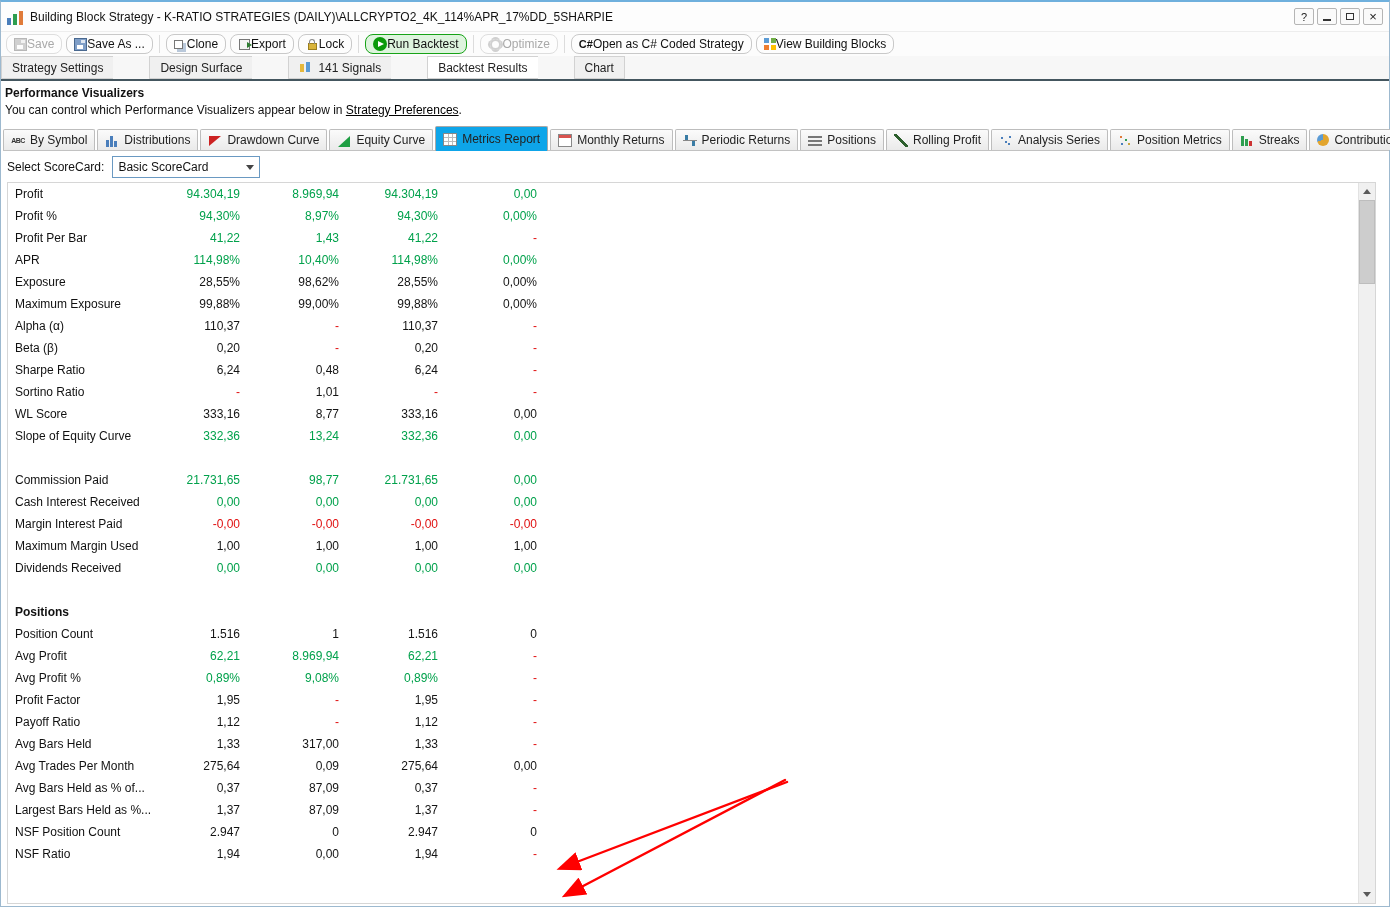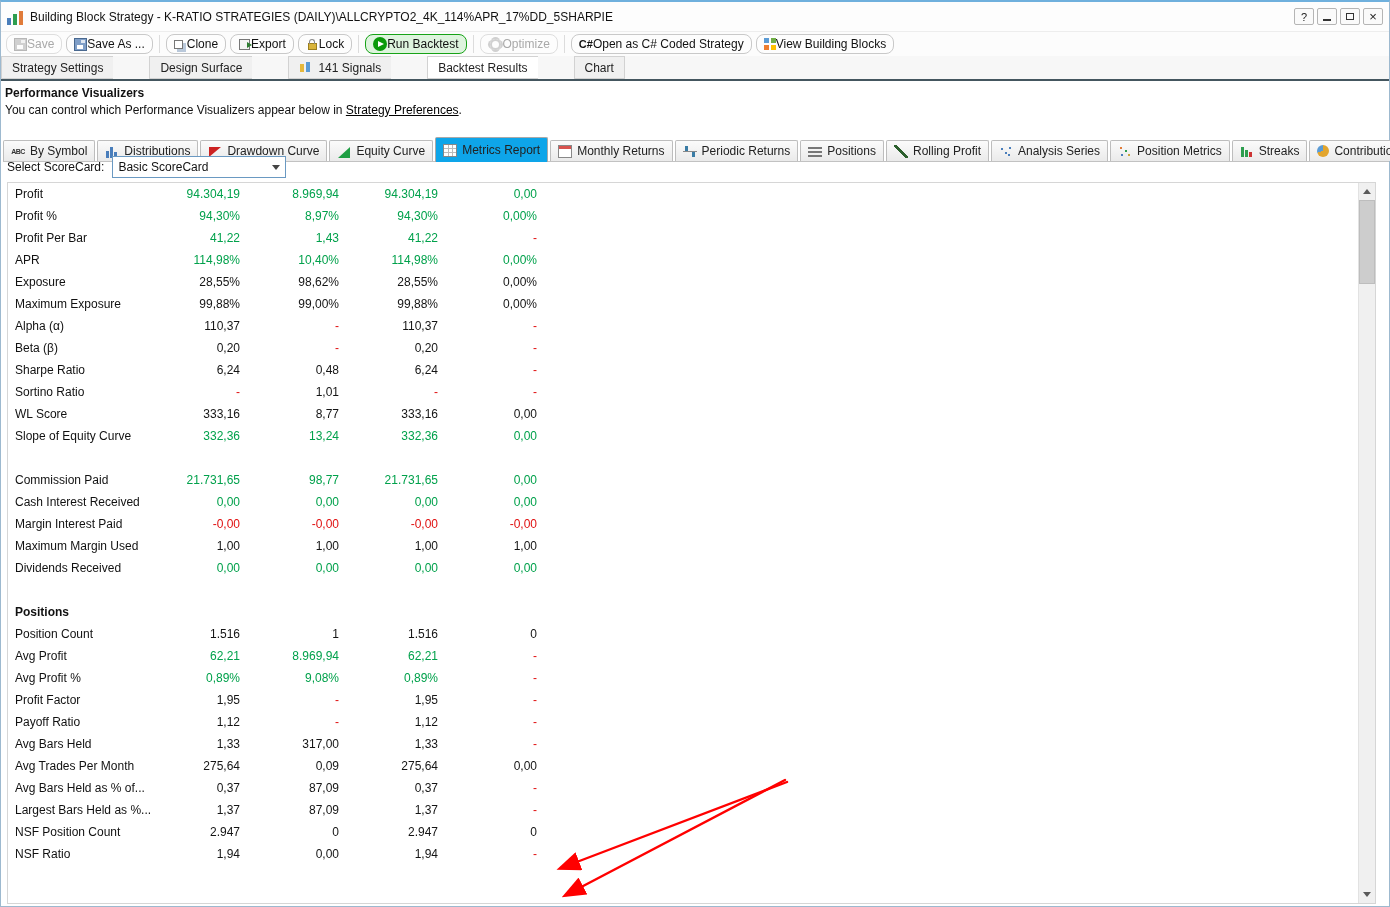--- a/index.html
+++ b/index.html
@@ -63,21 +63,21 @@
   .mtab:last-child { border-right:1px solid #d2d2d2; }
   .mtab.active { background:#ffffff; }
 
   
   .pv-head { position:absolute; top:84px; left:4px; font-weight:bold; font-size:12px; }
   .pv-desc { position:absolute; top:101px; left:4px; font-size:12px; }
   .pref-link { color:#000; text-decoration:underline; cursor:pointer; }
 
   
   .sub-tabs { position:absolute; top:123px; left:2px; right:0; height:26px; display:flex; align-items:flex-end;
-    border-bottom:1px solid #c2c2c2; box-sizing:border-box;margin-top:11px; }
+    border-bottom:1px solid #c2c2c2; box-sizing:border-box; }
   .stab { display:flex; align-items:center; gap:5px; height:20px; padding:0 7px; margin-right:2px; font-size:12px;
     background:linear-gradient(#fbfbfb,#eaeaea); border:1px solid #bdbdbd; border-bottom:none;
     border-radius:2px 2px 0 0; color:#222; white-space:nowrap; }
   .stab.active { height:24px; background:#0ea5e9; margin-bottom:-1px; z-index:2; border-color:#a9a9a9; }
 
   .sicn { width:14px; height:13px; display:inline-block; position:relative; flex:0 0 auto;
     background-repeat:no-repeat; text-align:center; }
   .sicn-abc { font-size:7px; font-weight:bold; color:#333; line-height:13px; letter-spacing:-0.5px; }
   .sicn-bar-chart { background:
     linear-gradient(#4a7ebb,#4a7ebb) 1px 6px/3px 7px,
@@ -115,21 +115,21 @@
     linear-gradient(#2e9e4f,#2e9e4f) 1px 2px/3px 10px,
     linear-gradient(#2e9e4f,#2e9e4f) 5px 5px/3px 7px,
     linear-gradient(#cc3333,#cc3333) 9px 7px/3px 5px; background-repeat:no-repeat; }
   .sicn-pie { width:12px; height:12px; border-radius:50%; background:conic-gradient(#e2a52e 0 70%, #5b9bd5 70% 100%); }
   .sicn-signals { background:
     linear-gradient(#e6b83c,#e6b83c) 1px 3px/4px 8px,
     linear-gradient(#5b9bd5,#5b9bd5) 7px 1px/4px 10px; background-repeat:no-repeat; }
 
   
   .scorecard-row { position:absolute; top:152px; left:6px; height:26px; display:flex; align-items:center; gap:8px; font-size:12px; }
-  .select { width:174px; height:22px; border:1px solid #6a99c2; background:#fff; display:flex; align-items:center;
+  .select { width:148px; height:22px; border:1px solid #6a99c2; background:#fff; display:flex; align-items:center;
     justify-content:space-between; padding:0 5px; box-sizing:border-box; }
   .chev { width:0; height:0; border-left:4px solid transparent; border-right:4px solid transparent; border-top:5px solid #444; }
 
   
   .table-panel { position:absolute; top:180px; left:6px; right:13px; bottom:2px; border:1px solid #d6d6d6;
     background:#fff; box-sizing:border-box; overflow:hidden; }
   .hrow { display:flex; height:18px; background:#f4f4f4; width:537px; border-right:1px solid #d4d4d4; border-bottom:1px solid #d4d4d4; box-sizing:border-box; }
   .hcell { box-sizing:border-box; width:99px; border-left:1px solid #d4d4d4; font-size:12px; text-align:center;
     line-height:16px; color:#222; }
   .hcell:first-child { width:140px; border-left:none; }

